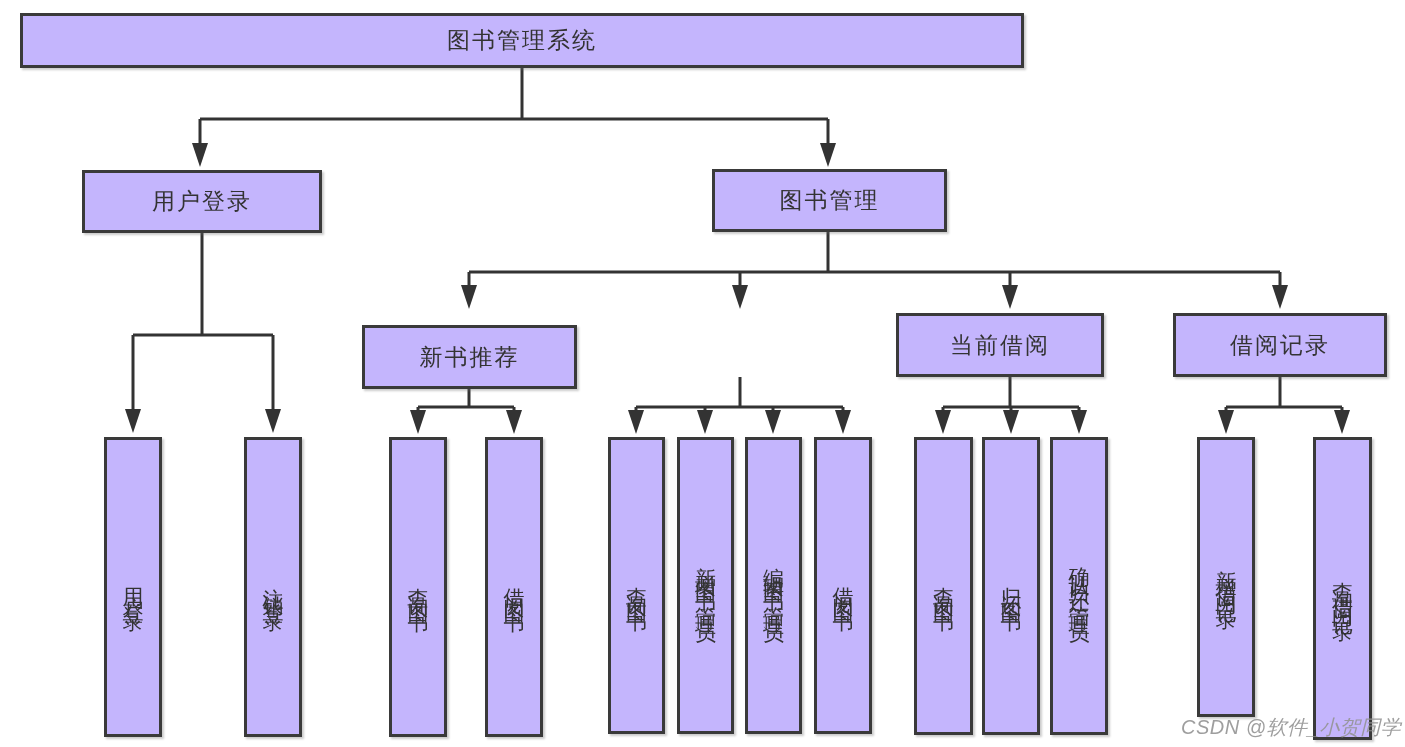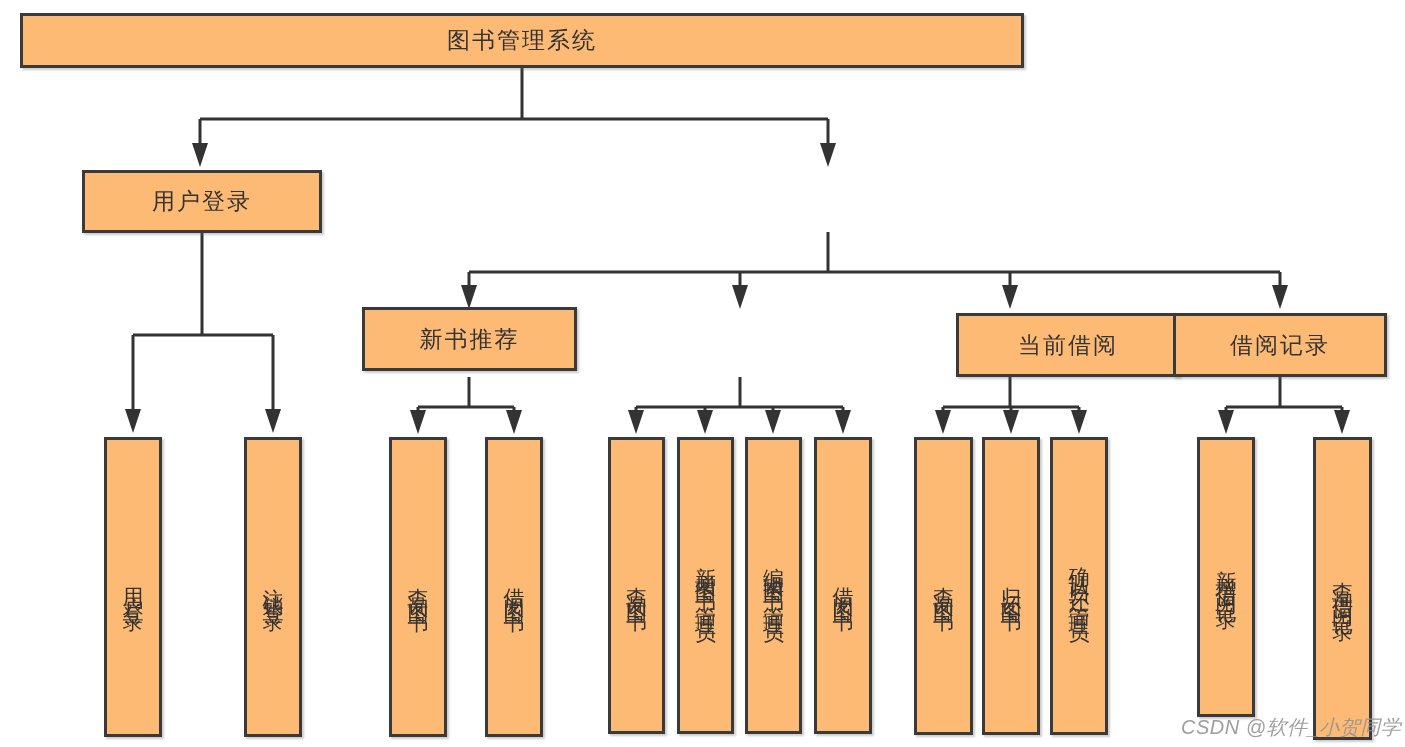--- a/index.html
+++ b/index.html
@@ -7,21 +7,21 @@
     position:relative;
     width:1405px;height:747px;
     background:#ffffff;
     font-family:"Liberation Sans", sans-serif;
     overflow:hidden;
   }
   .connectors{position:absolute;left:0;top:0;z-index:1;}
   .node{
     position:absolute;
     box-sizing:border-box;
-    background:#fdba74;
+    background:#c4b5fd;
     border:3px solid #3a3a3a;
     box-shadow:2px 2px 2px rgba(110,110,110,0.35);
     display:flex;
     align-items:center;
     justify-content:center;
     color:#333333;
     z-index:2;
   }
   .hbox{font-size:23px;letter-spacing:2px;}
   .vbox span{
@@ -113,25 +113,28 @@
     </g>
   </svg>
 
   <div class="node hbox" style="left:20px;top:13px;width:1004px;height:55px">
     <span>图书管理系统</span>
   </div>
 
   <div class="node hbox" style="left:82px;top:170px;width:240px;height:63px">
     <span>用户登录</span>
   </div>
+  <div class="node hbox" style="left:712px;top:169px;width:235px;height:63px">
+    <span>图书管理</span>
+  </div>
 
-  <div class="node hbox" style="left:362px;top:307px;width:215px;height:64px">
+  <div class="node hbox" style="left:362px;top:325px;width:215px;height:64px">
     <span>新书推荐</span>
   </div>
-  <div class="node hbox" style="left:956px;top:313px;width:224px;height:64px">
+  <div class="node hbox" style="left:896px;top:313px;width:208px;height:64px">
     <span>当前借阅</span>
   </div>
   <div class="node hbox" style="left:1173px;top:313px;width:214px;height:64px">
     <span>借阅记录</span>
   </div>
 
   <div class="node vbox" style="left:104px;top:437px;width:58px;height:300px">
     <span>用户登录</span>
   </div>
   <div class="node vbox" style="left:244px;top:437px;width:58px;height:300px">

